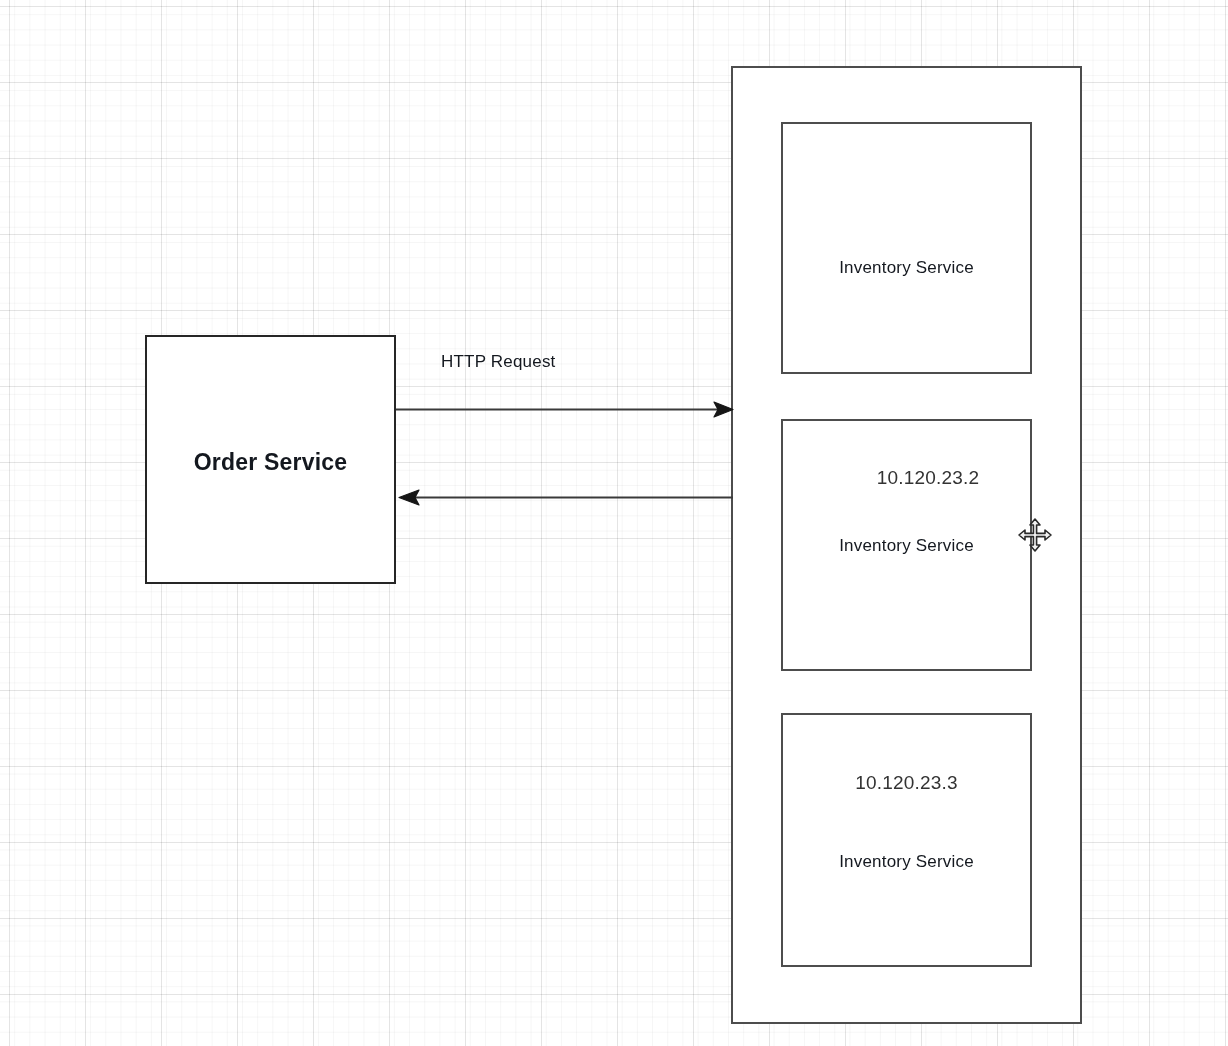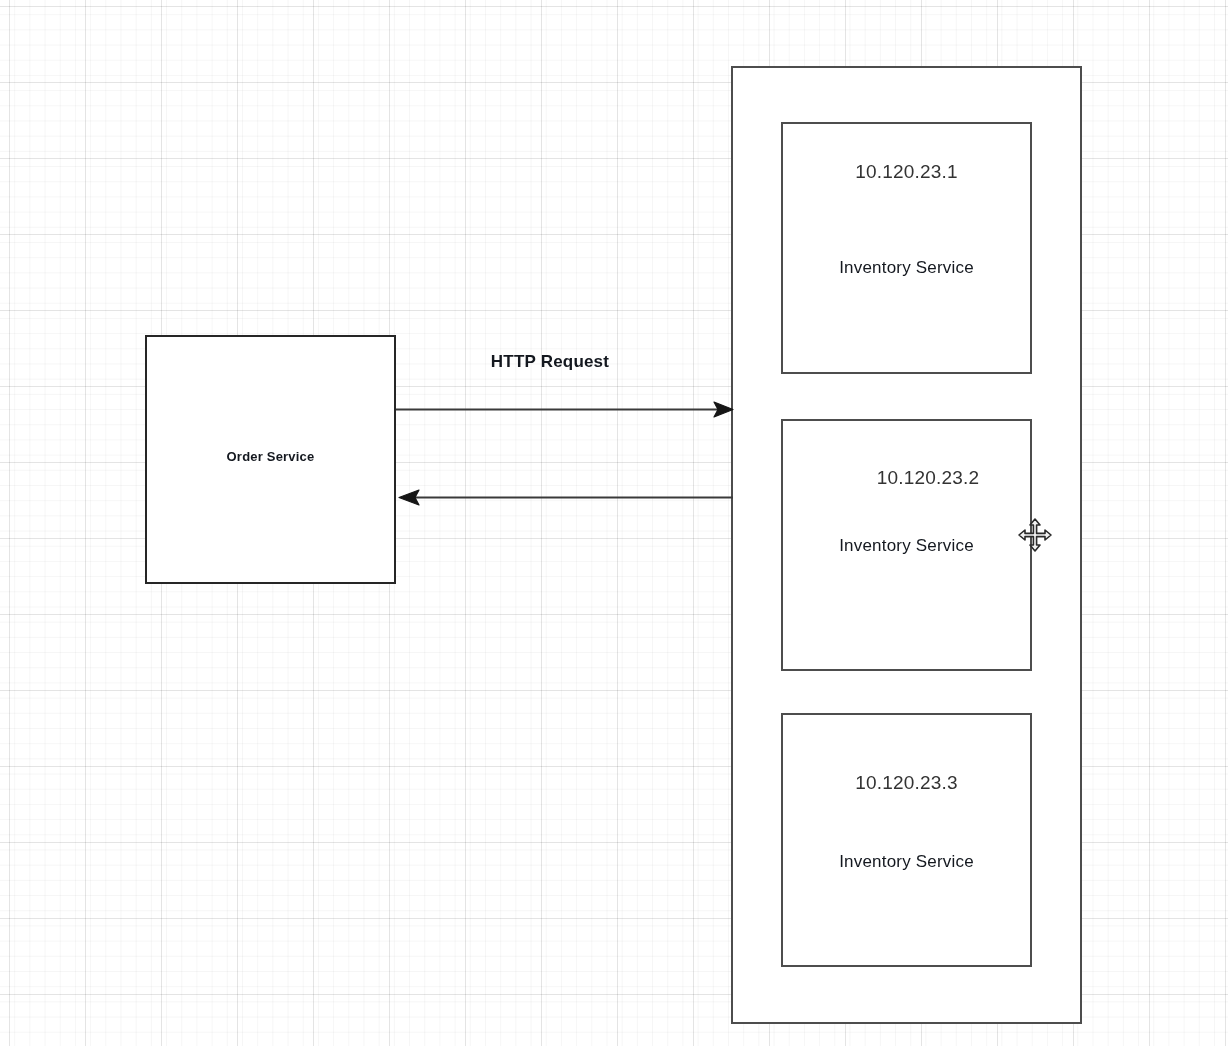--- a/index.html
+++ b/index.html
@@ -92,36 +92,35 @@
     width: 251px;
     height: 249px;
     border: 2px solid #262626;
   }
   #order-service-box .box-label {
     position: absolute;
     left: 0;
     right: 0;
     top: 112px;
     text-align: center;
-    font-size: 13px;
+    font-size: 23px;
     font-weight: bold;
     color: #14181f;
     letter-spacing: 0.2px;
     white-space: nowrap;
   }
 
   
   #http-request-label {
     position: absolute;
-    left: 452px;
+    left: 441px;
     top: 352px;
     width: 196px;
-    text-align: center;
     font-size: 17px;
-    font-weight: bold;
+    font-weight: normal;
     color: #14181f;
     letter-spacing: 0.2px;
     white-space: nowrap;
   }
 
   
   #connectors {
     position: absolute;
     left: 0;
     top: 0;
@@ -140,21 +139,20 @@
   }
 </style>
 </head>
 <body>
 
 <div id="canvas">
 
   <div class="shape" id="cluster-container"></div>
 
   <div class="service-node" id="service-node-1">
-    <div class="node-ip">10.120.23.1</div>
     <div class="node-title">Inventory Service</div>
   </div>
 
   <div class="service-node" id="service-node-2">
     <div class="node-ip">10.120.23.2</div>
     <div class="node-title">Inventory Service</div>
   </div>
 
   <div class="service-node" id="service-node-3">
     <div class="node-ip">10.120.23.3</div>

